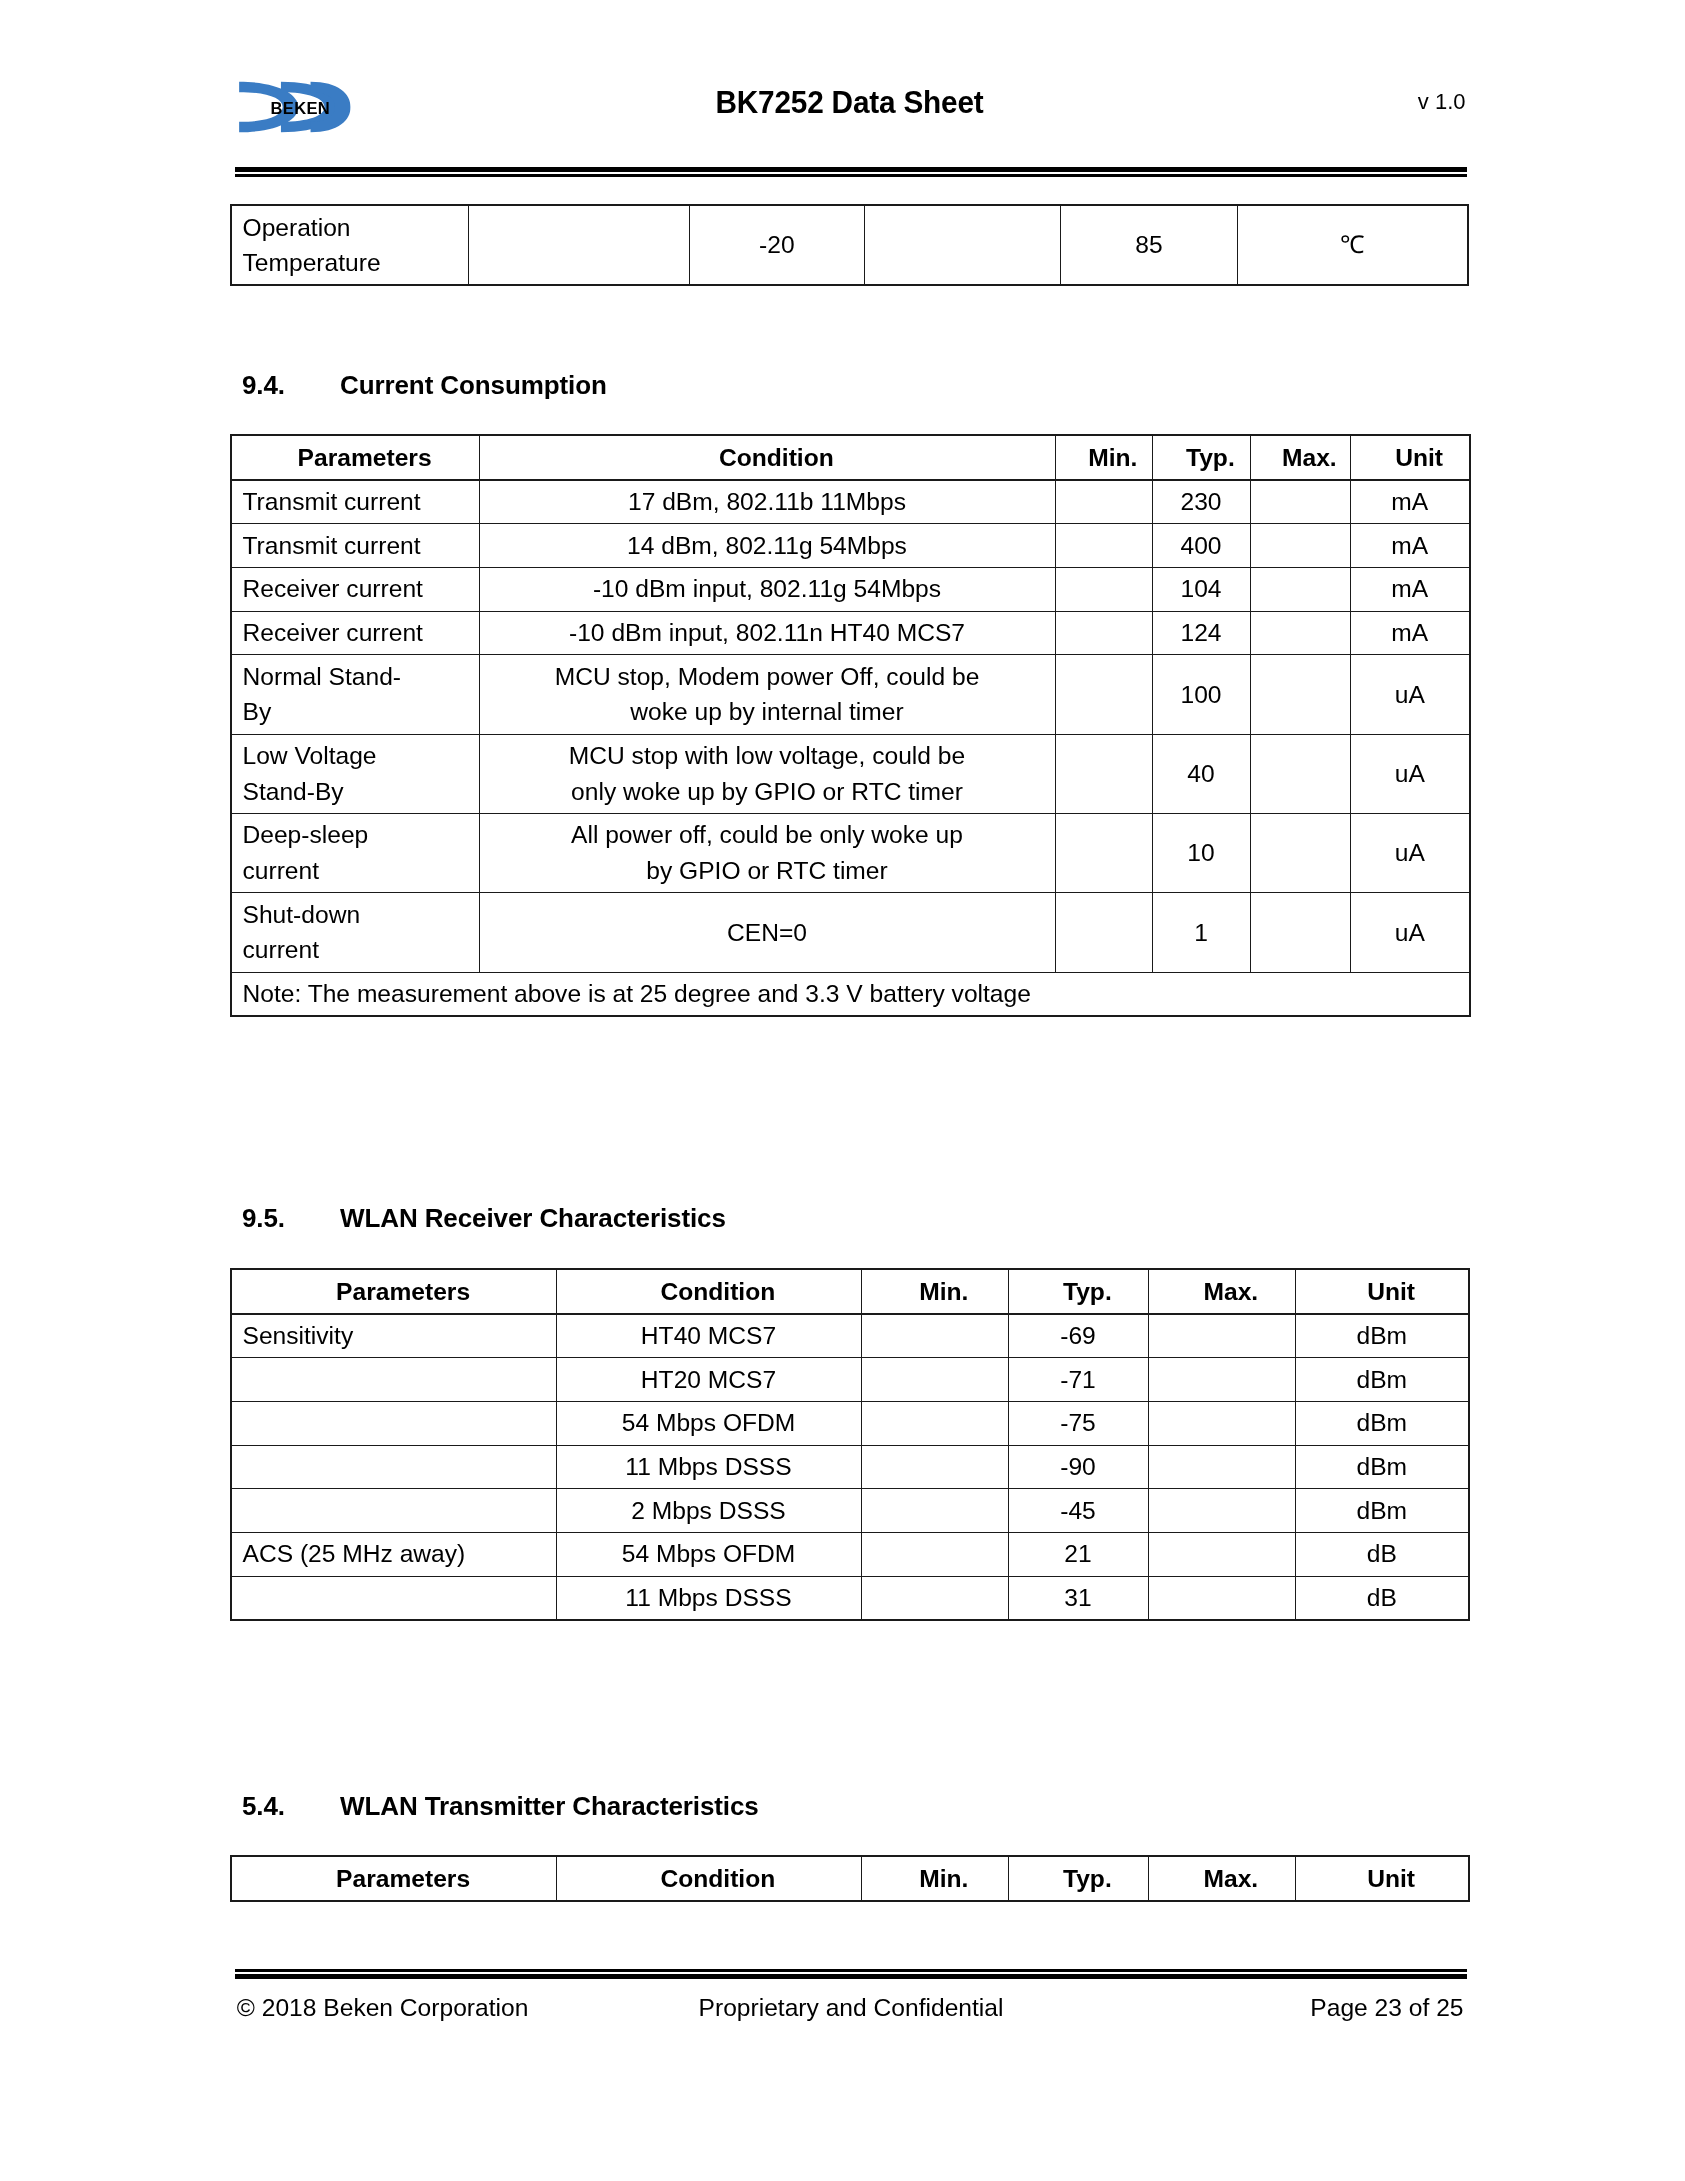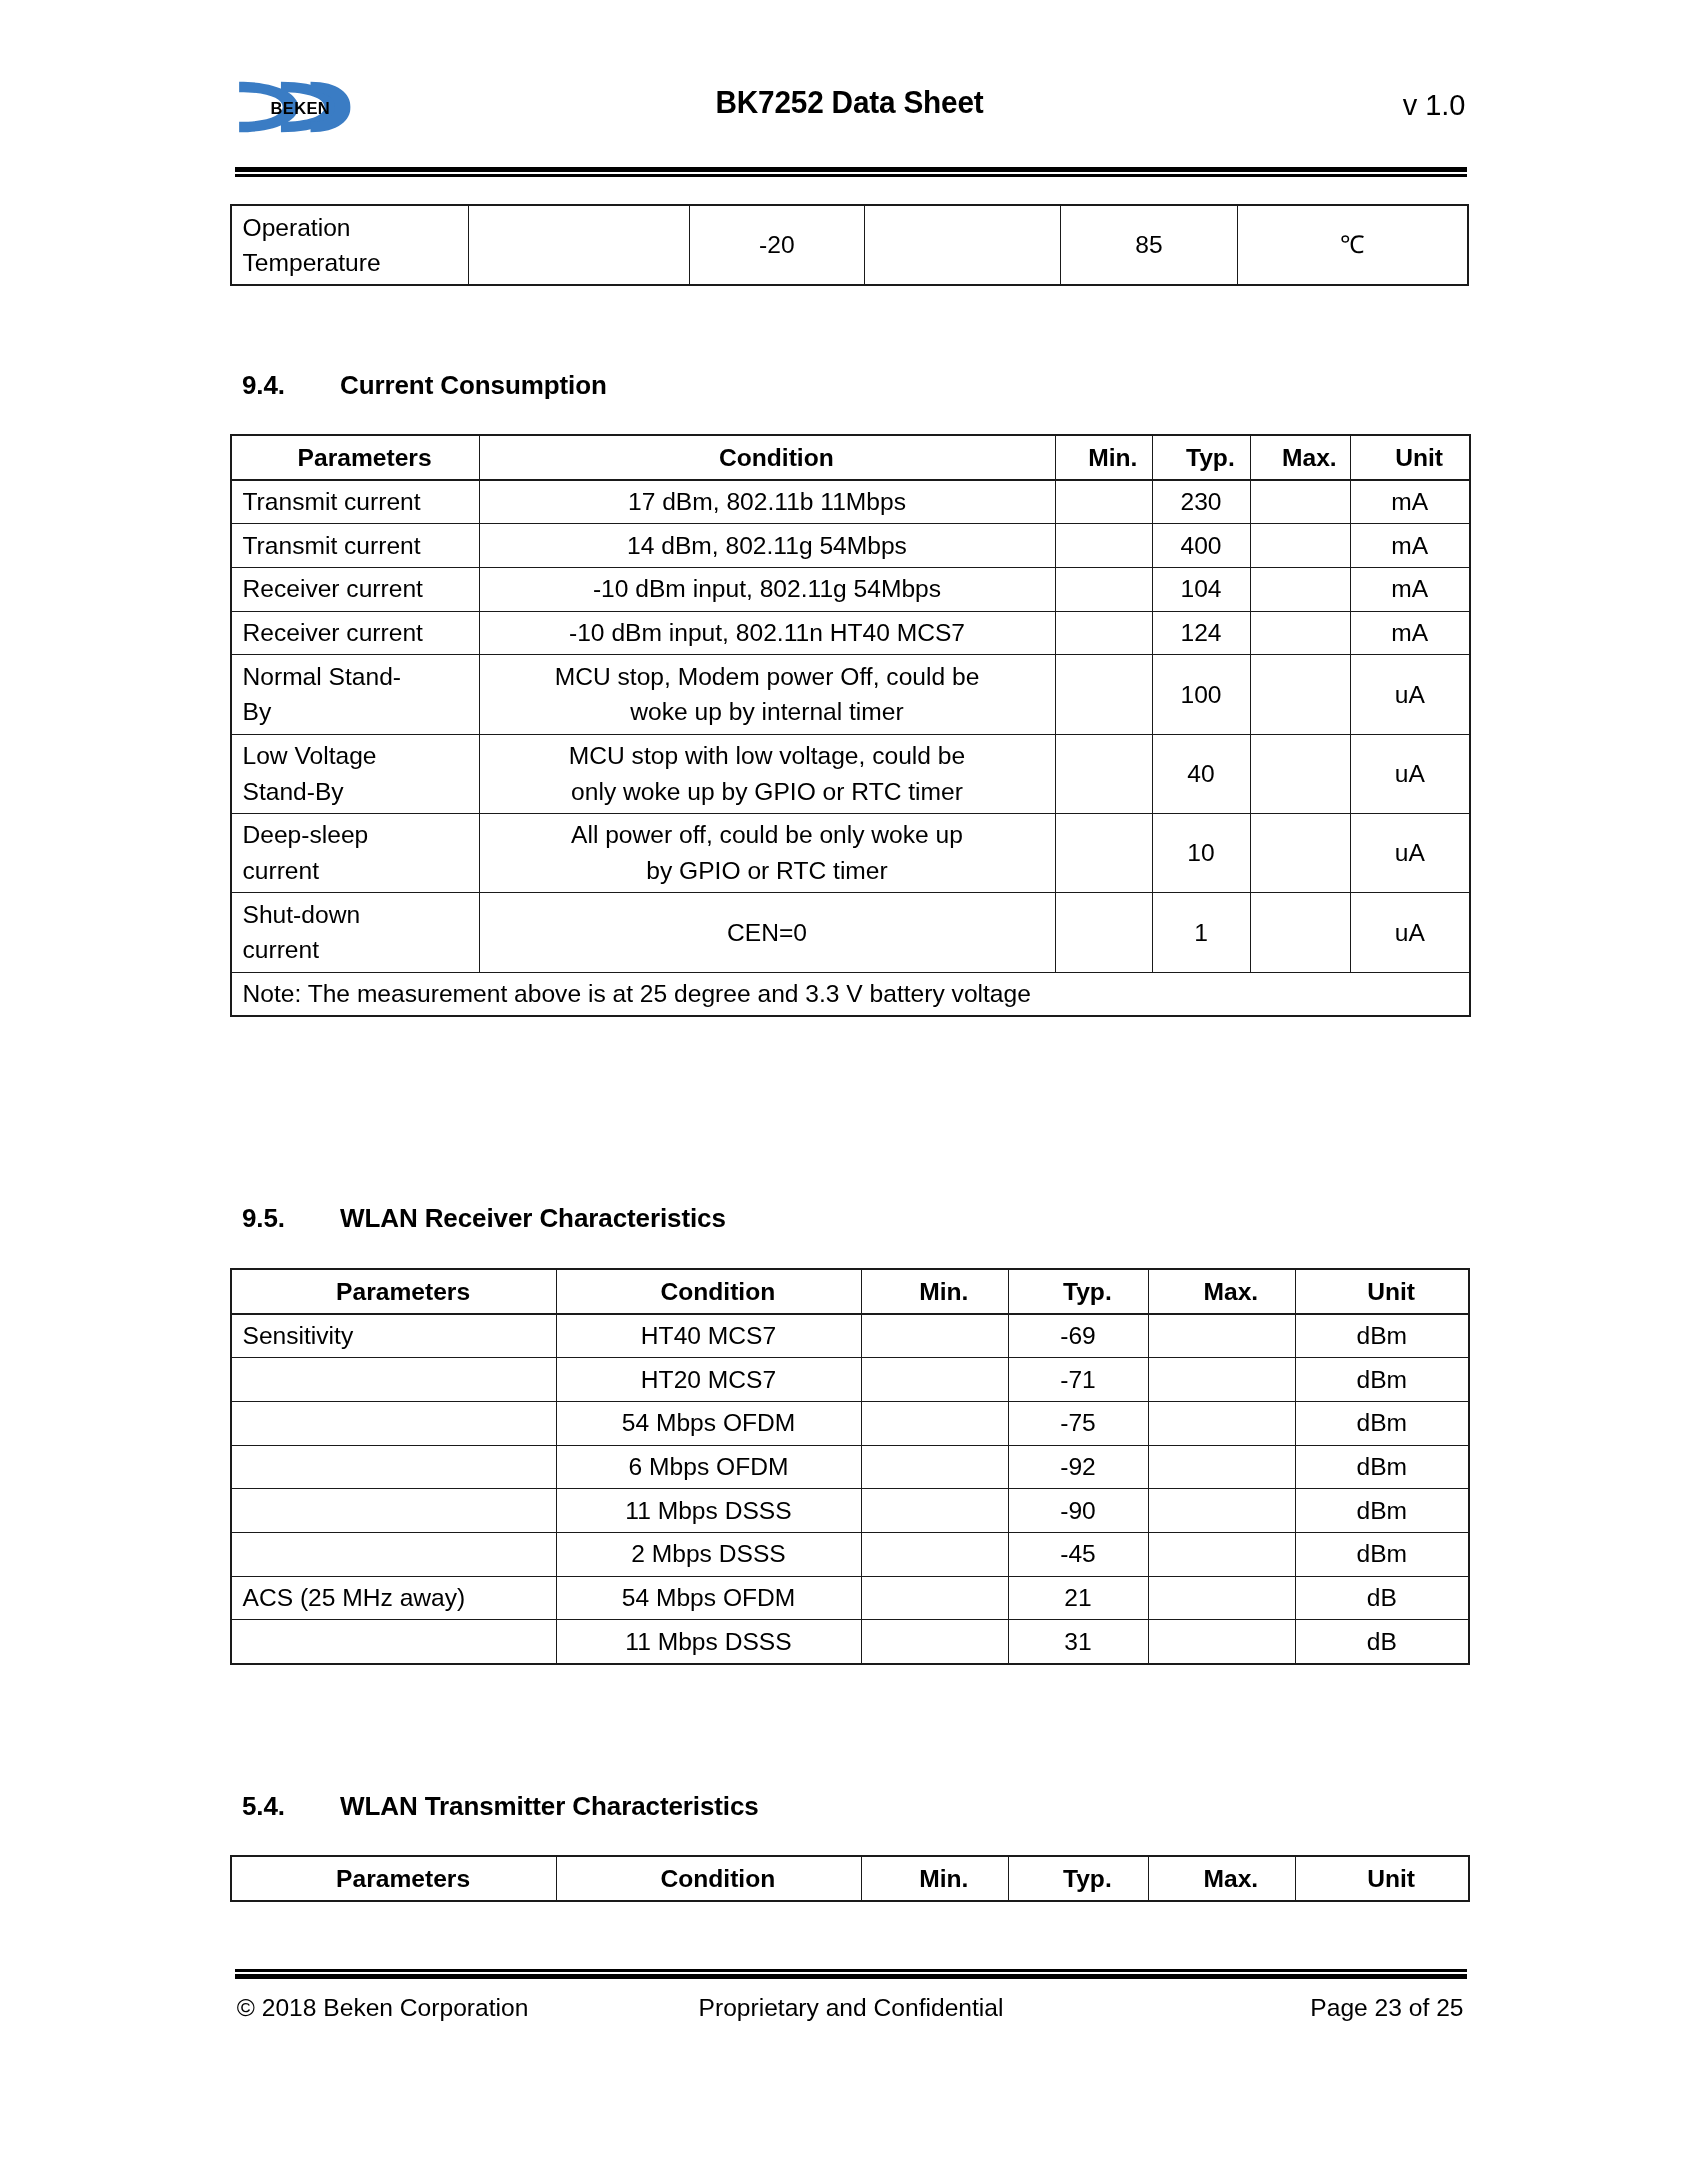--- a/index.html
+++ b/index.html
@@ -50,21 +50,21 @@
     font-size: 32px;
     font-weight: bold;
     letter-spacing: -0.2px;
     font-family: "Liberation Sans", sans-serif;
     transform: scaleX(0.93);
   }
   .doc-version {
     position: absolute;
     right: 3.5px;
     top: 21px;
-    font-size: 29px;
+    font-size: 22px;
     font-family: "Liberation Sans", sans-serif;
   }
   .rule-top {
     position: absolute;
     left: 235px;
     top: 167px;
     width: 1232px;
     height: 9.7px;
   }
   .rule-top .r1 { height: 5.3px; background: #000; }
@@ -359,28 +359,20 @@
       <tr>
         <td class="t-left"></td>
         <td class="t-center">54 Mbps OFDM</td>
         <td class="t-center"></td>
         <td class="t-center">-75</td>
         <td class="t-center"></td>
         <td class="t-center">dBm</td>
       </tr>
       <tr>
         <td class="t-left"></td>
-        <td class="t-center">6 Mbps OFDM</td>
-        <td class="t-center"></td>
-        <td class="t-center">-92</td>
-        <td class="t-center"></td>
-        <td class="t-center">dBm</td>
-      </tr>
-      <tr>
-        <td class="t-left"></td>
         <td class="t-center">11 Mbps DSSS</td>
         <td class="t-center"></td>
         <td class="t-center">-90</td>
         <td class="t-center"></td>
         <td class="t-center">dBm</td>
       </tr>
       <tr>
         <td class="t-left"></td>
         <td class="t-center">2 Mbps DSSS</td>
         <td class="t-center"></td>

